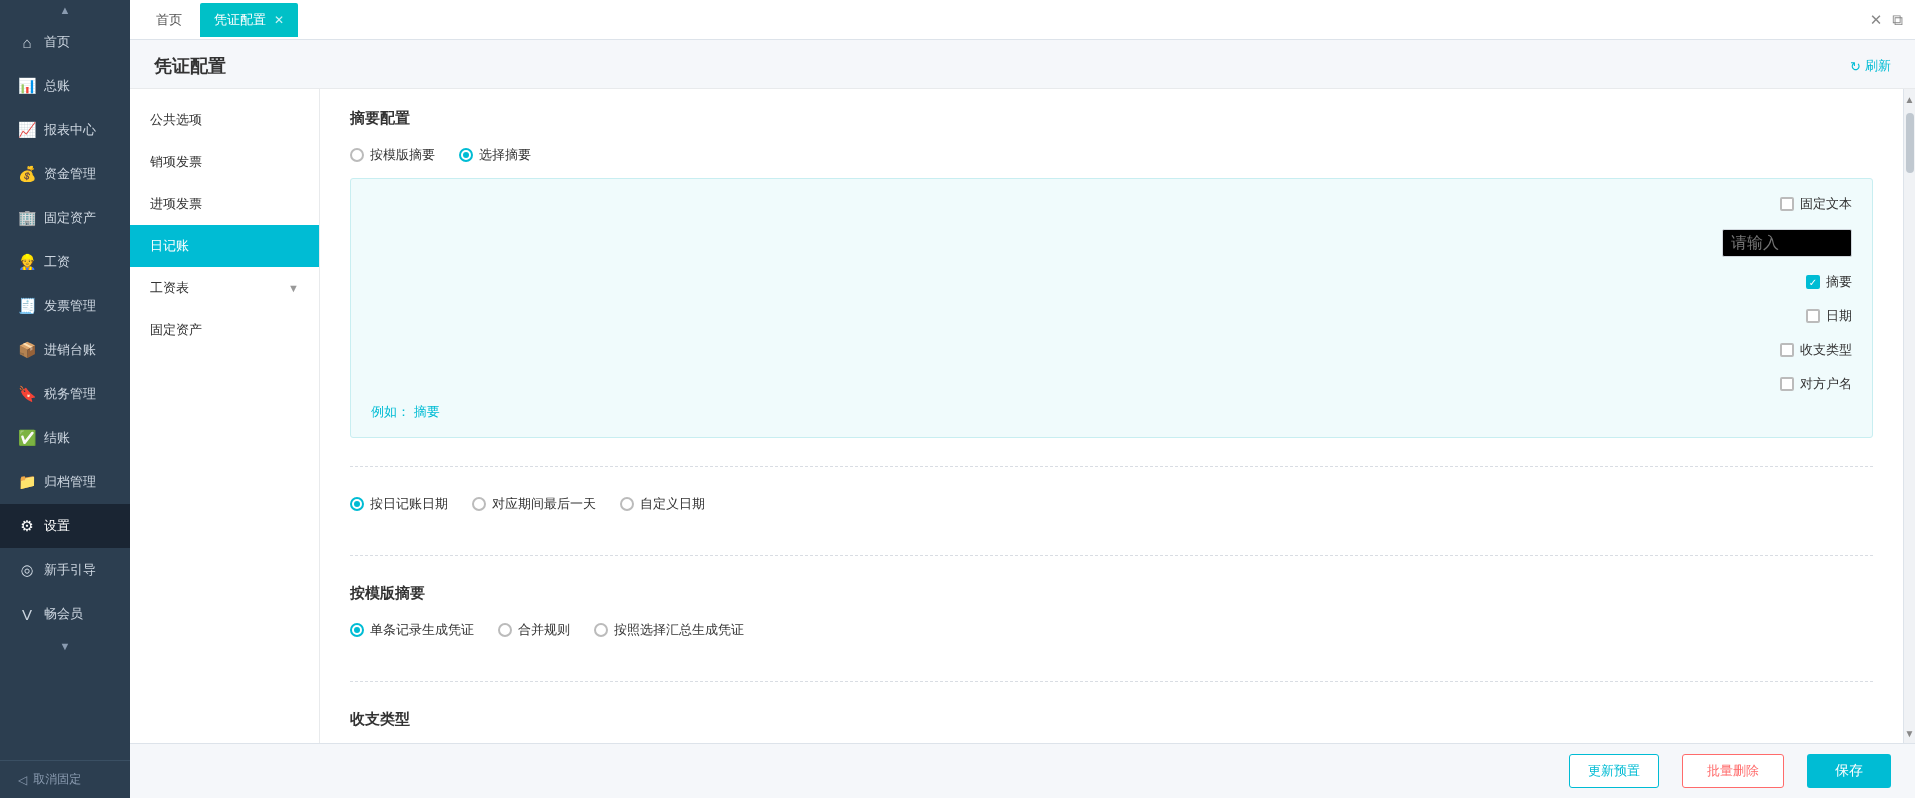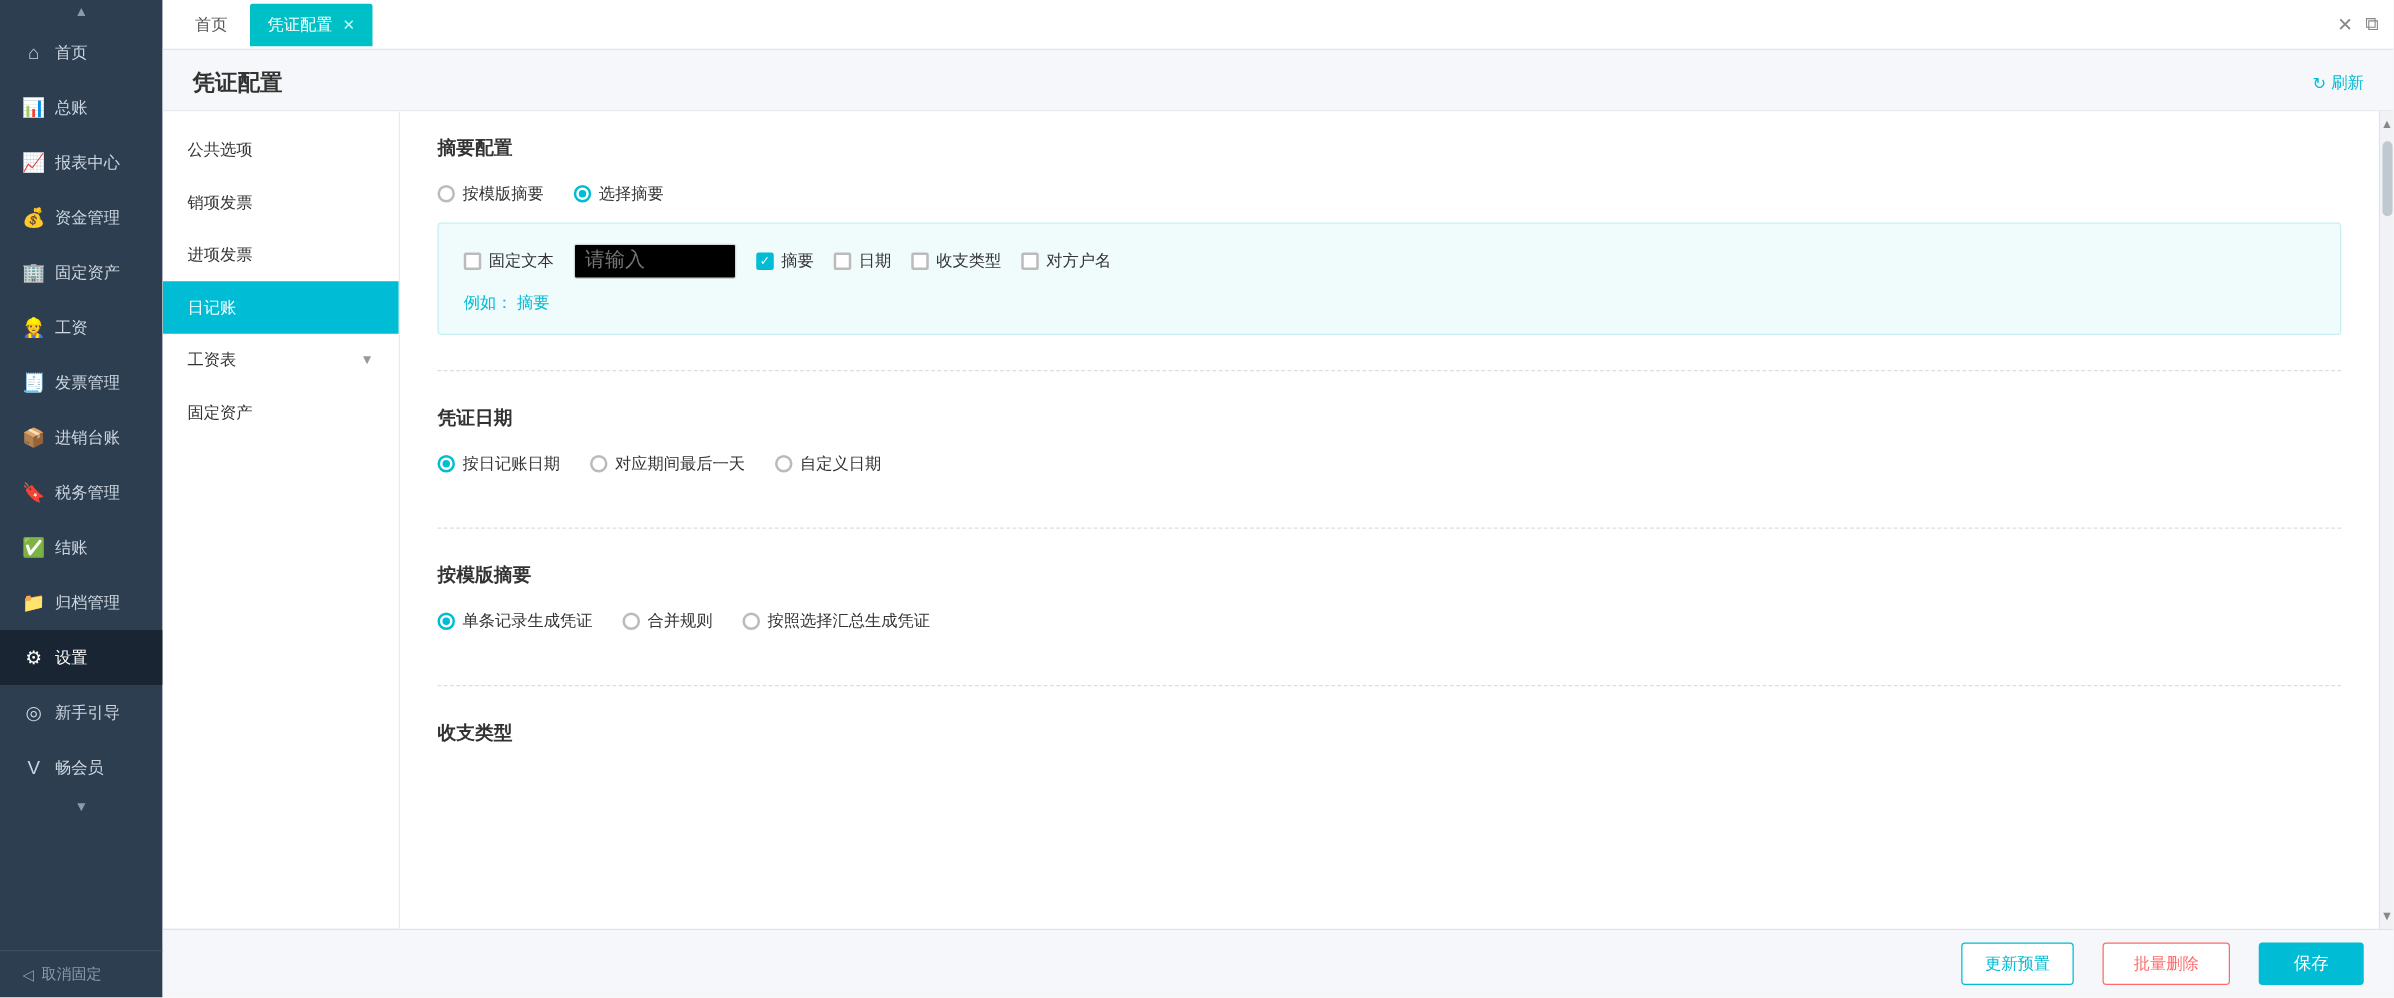--- a/index.html
+++ b/index.html
@@ -211,23 +211,24 @@
     
     .summary-config-box {
       background: #f0fbfc;
       border: 1px solid #c8eef1;
       border-radius: 3px;
       padding: 16px 20px;
       margin-top: 10px;
     }
     .checkbox-row {
       display: flex;
-      align-items: center;
+      align-items: flex-end;
       gap: 16px;
       flex-wrap: wrap;
+      flex-direction: column;
     }
     .checkbox-option {
       display: flex;
       align-items: center;
       gap: 6px;
       cursor: pointer;
       font-size: 13px;
       color: #333;
     }
     .checkbox-btn {
@@ -496,21 +497,20 @@
               </label>
             </div>
             <div class="example-text">
               <span>例如：</span>
               <span>摘要</span>
             </div>
           </div>
         </div>
 
         <div class="section">
-          <div class="section-title">凭证日期</div>
 
           <div class="radio-group">
             <label class="radio-option">
               <div class="radio-btn checked"></div>
               <span>按日记账日期</span>
             </label>
             <label class="radio-option">
               <div class="radio-btn"></div>
               <span>对应期间最后一天</span>
             </label>

